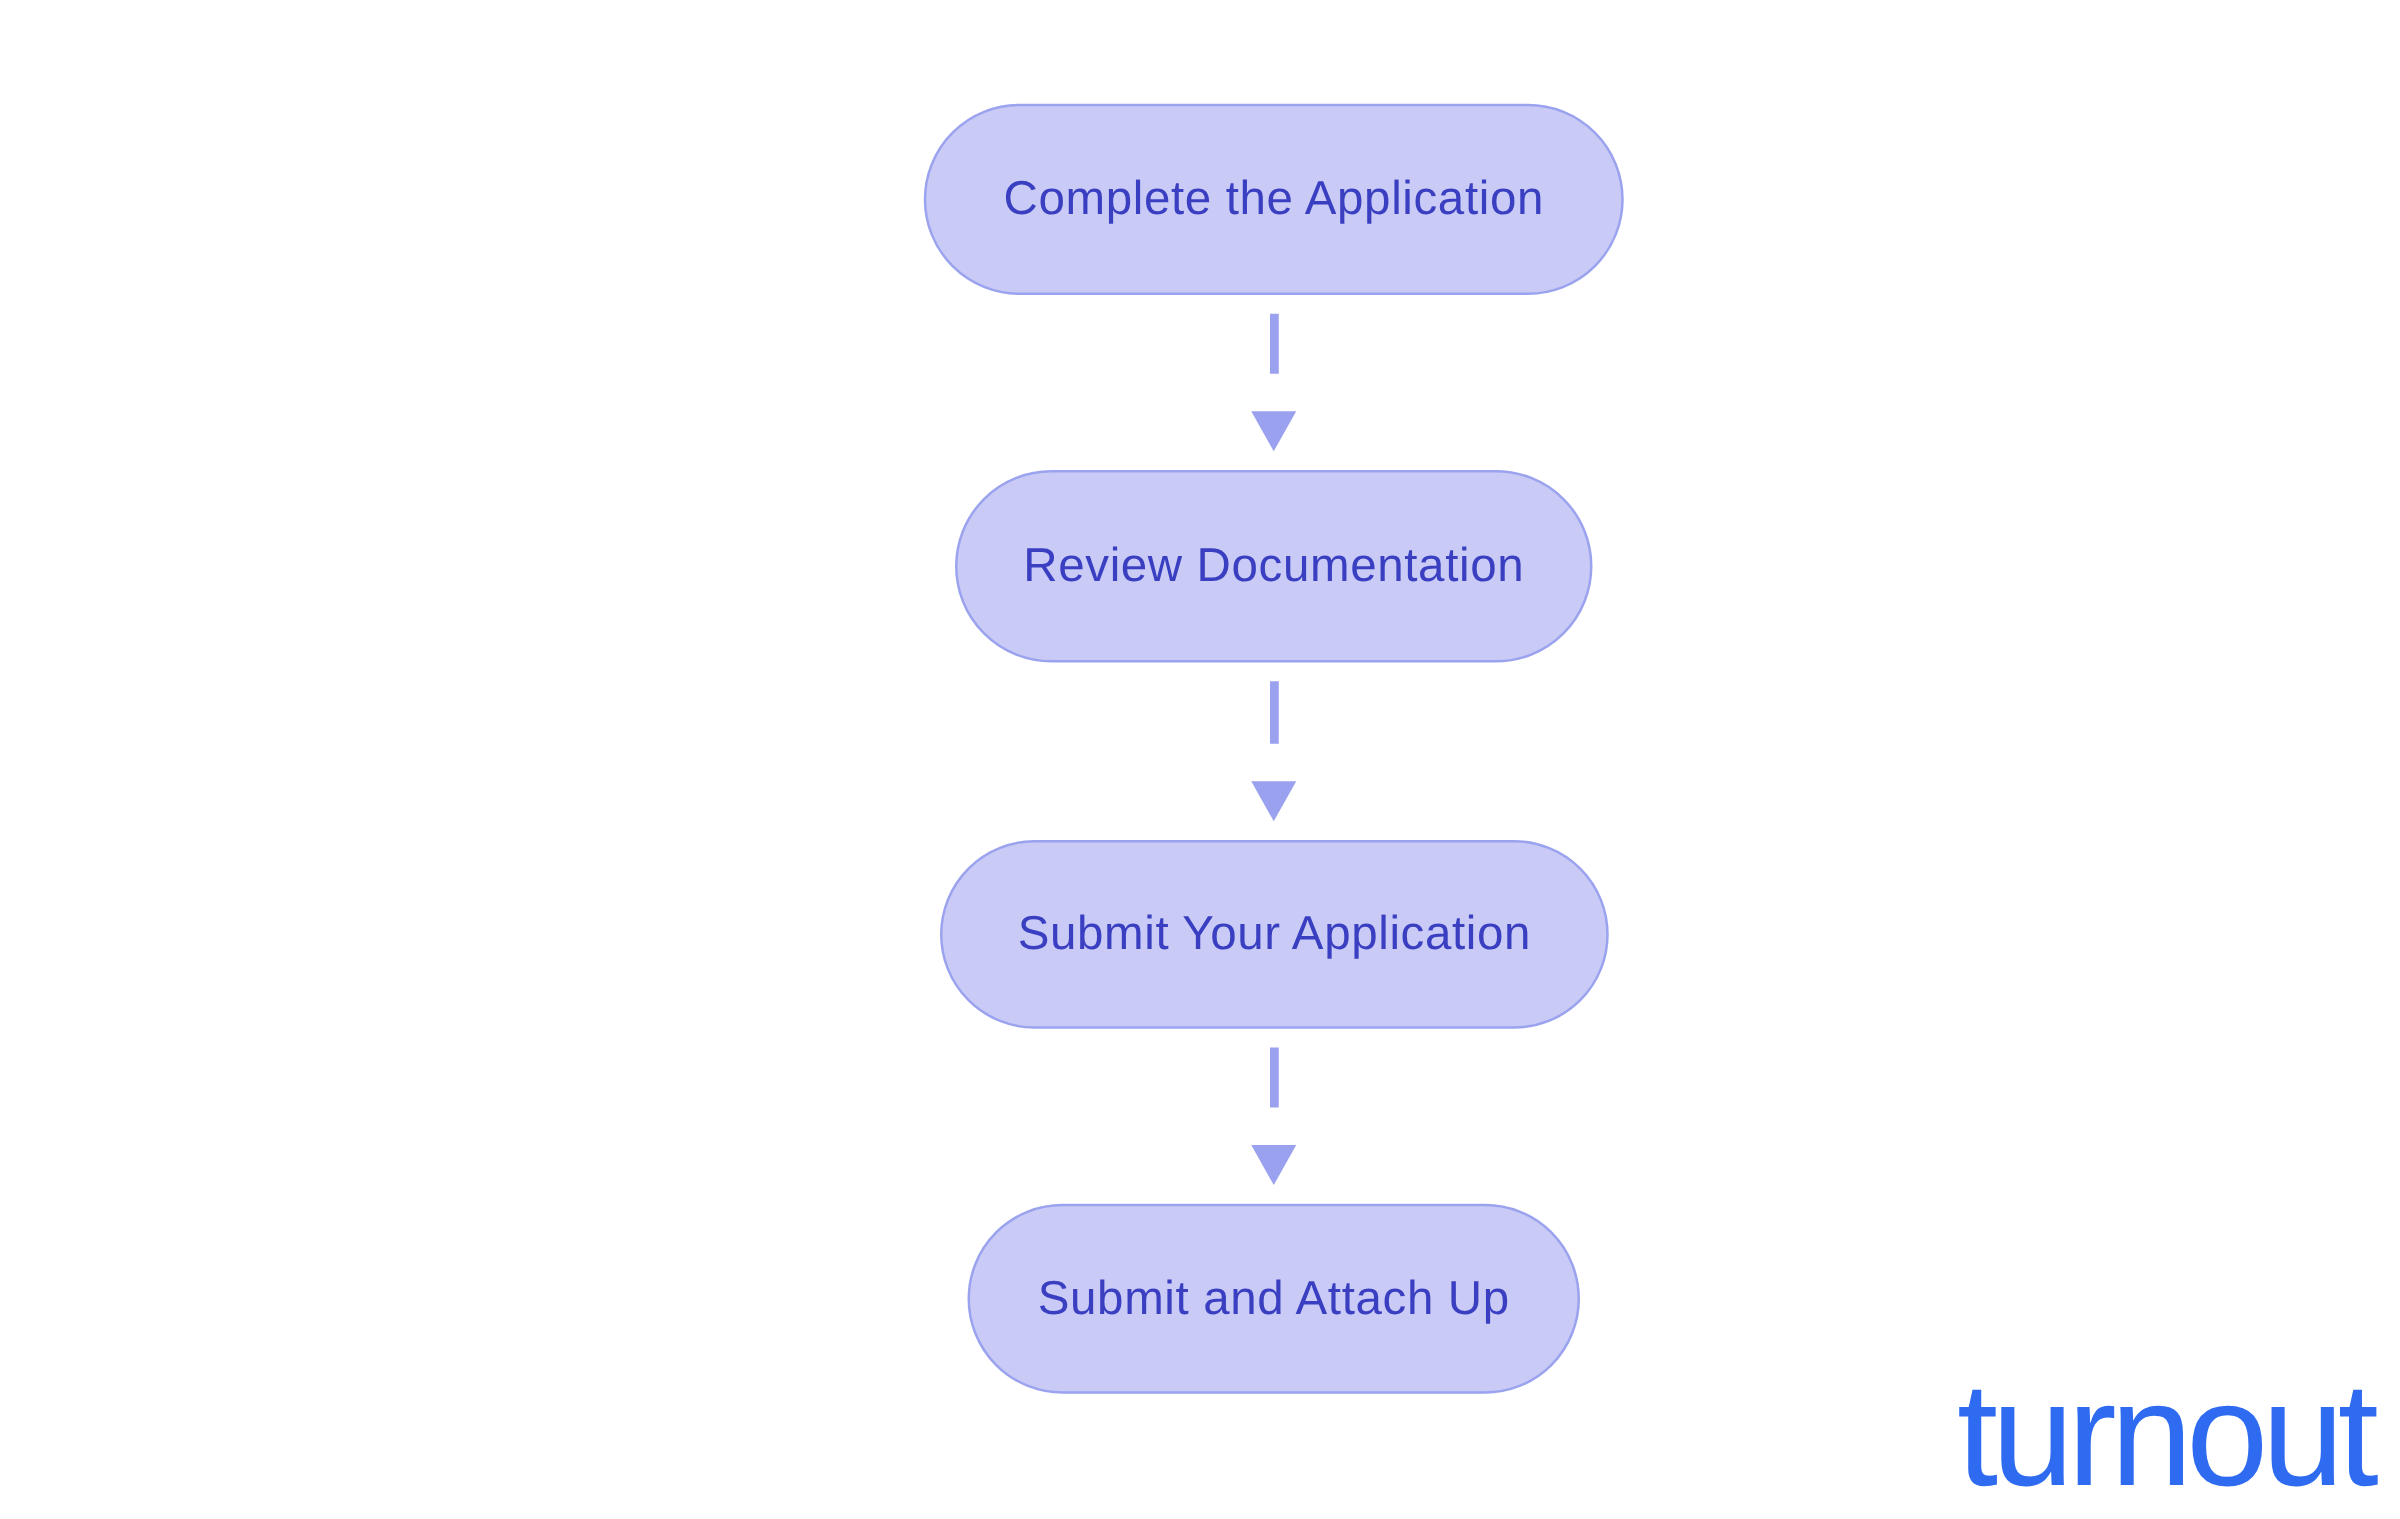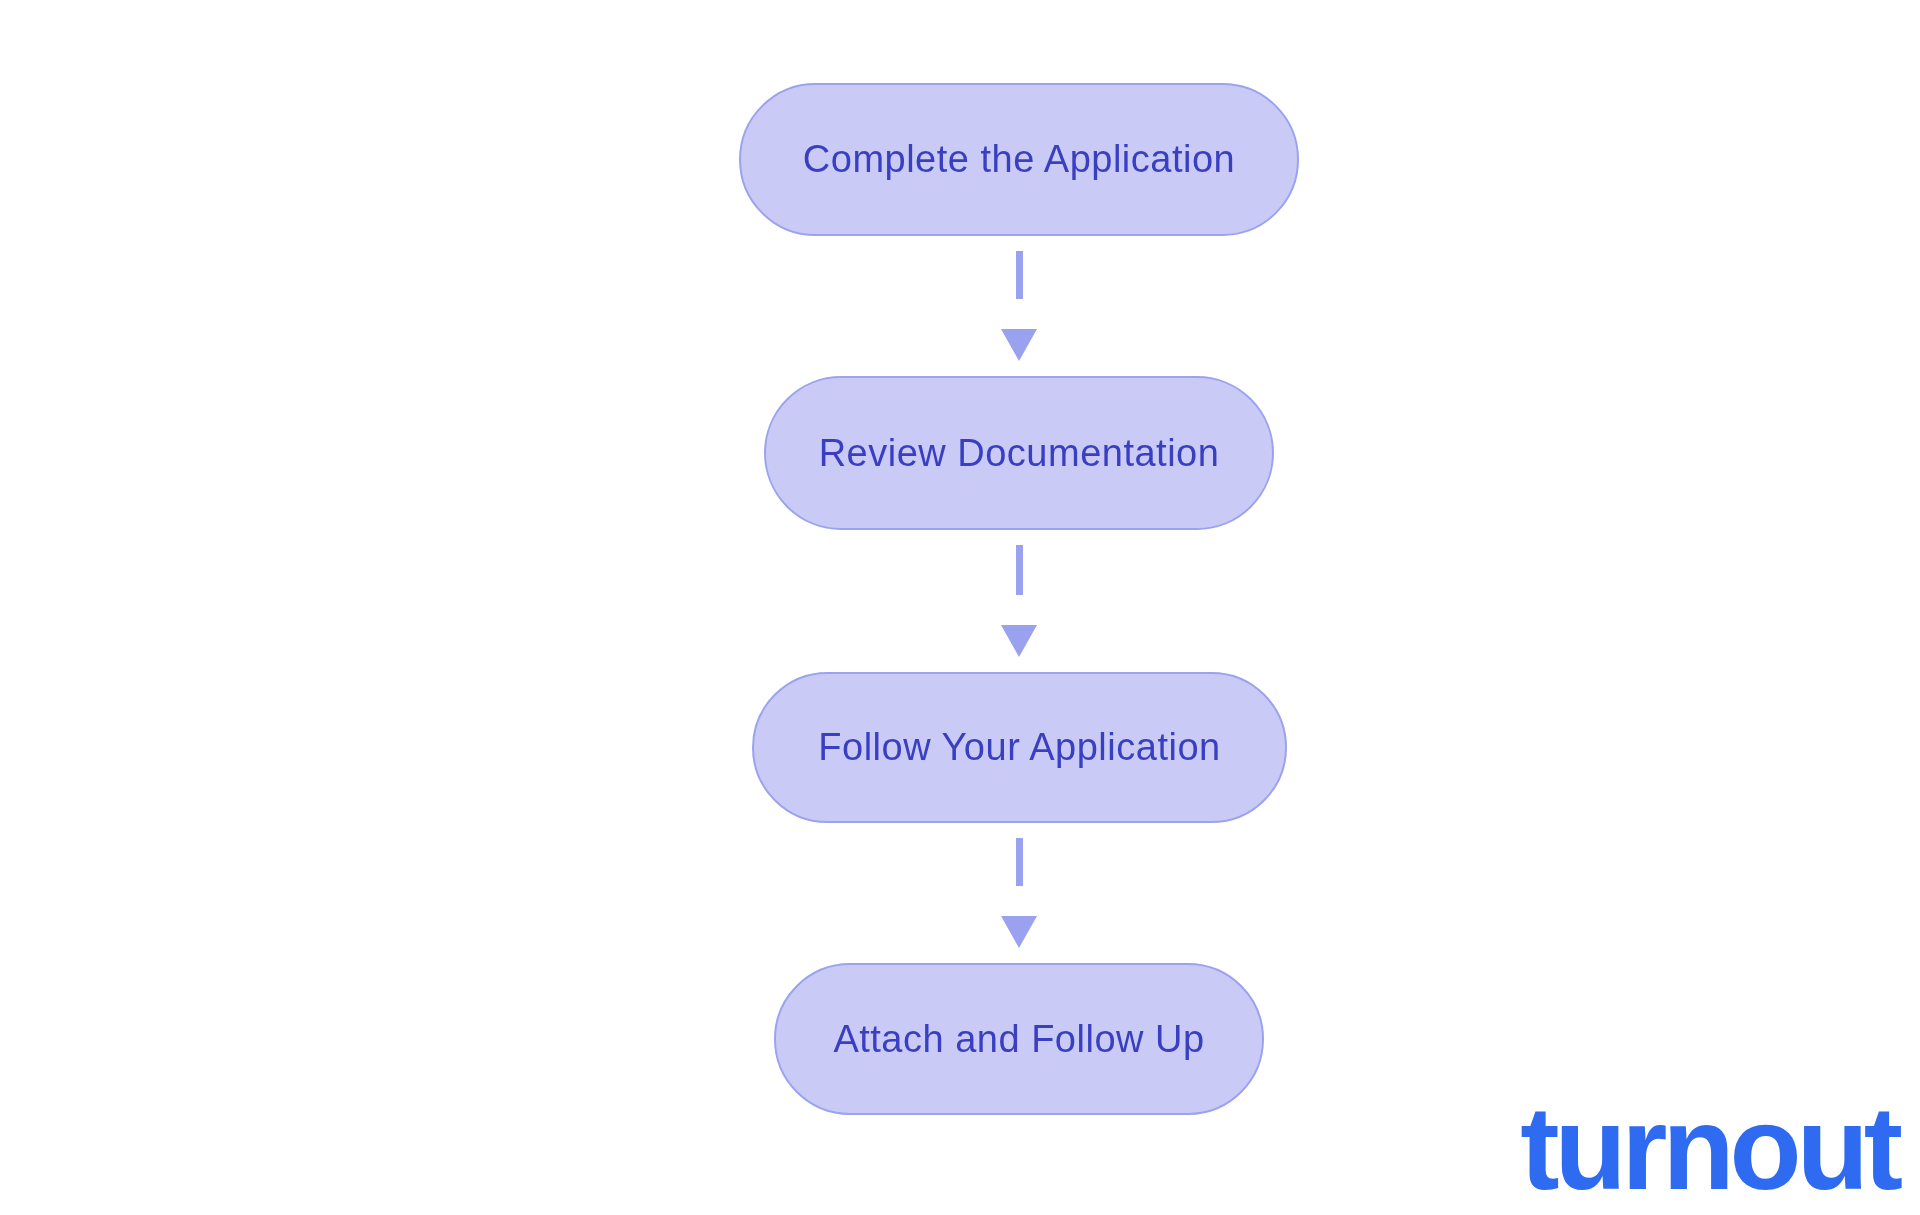--- a/index.html
+++ b/index.html
@@ -60,21 +60,21 @@
     border-left:18px solid transparent;
     border-right:18px solid transparent;
     border-top:32px solid var(--arrow);
   }
   .logo{
     position:absolute;
     right:22px;
     bottom:8px;
     color:var(--logo);
     font-size:118px;
-    font-weight:700;
+    font-weight:400;
     letter-spacing:-5px;
     line-height:1;
   }
 </style>
 </head>
 <body>
 
 <div class="canvas">
 
   <div class="node node-1">
@@ -89,27 +89,27 @@
   <div class="node node-2">
     <span>Review Documentation</span>
   </div>
 
   <div class="arrow arrow-2">
     <div class="arrow-line"></div>
     <div class="arrow-head"></div>
   </div>
 
   <div class="node node-3">
-    <span>Follow Your Application</span>
+    <span>Submit Your Application</span>
   </div>
 
   <div class="arrow arrow-3">
     <div class="arrow-line"></div>
     <div class="arrow-head"></div>
   </div>
 
   <div class="node node-4">
-    <span>Attach and Follow Up</span>
+    <span>Submit and Attach Up</span>
   </div>
 
   <div class="logo">turnout</div>
 
 </div>
 
 </body></html>

